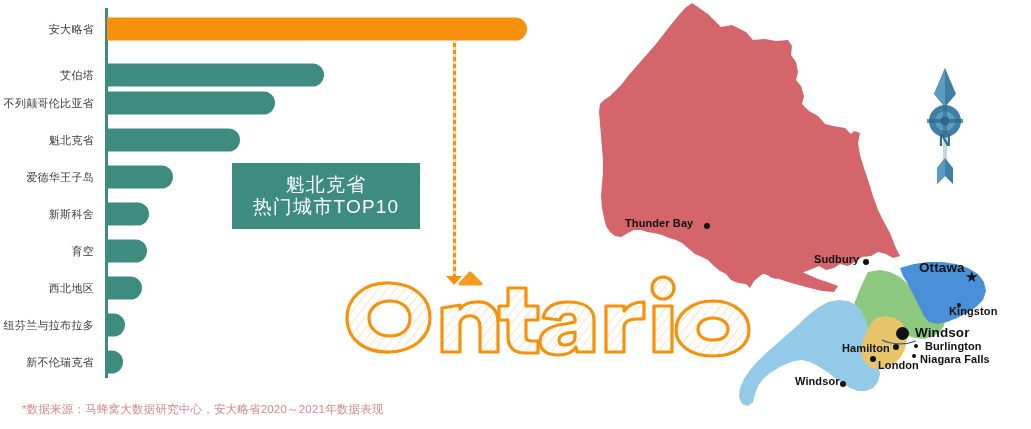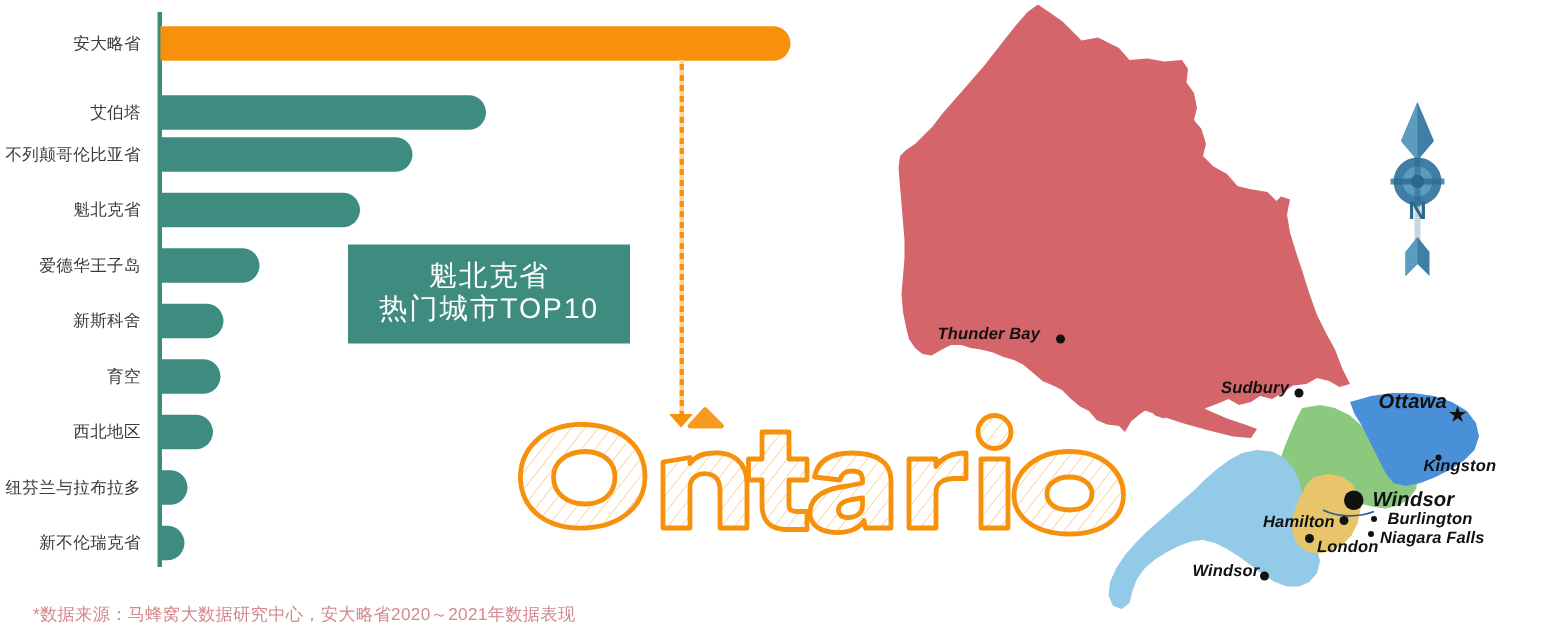--- a/index.html
+++ b/index.html
@@ -137,21 +137,20 @@
     white-space: nowrap;
   }
 
   
   #map-panel {
     position: absolute;
     left: 590px;
     top: 0;
     width: 441px;
     height: 429px;
-    font-style: italic;
   }
   #map-svg { display:block; width:441px; height:429px; }
 
   .city-label {
     position: absolute;
     font-size: 11px;
     font-weight: bold;
     color: #111111;
     white-space: nowrap;
     letter-spacing: .1px;

